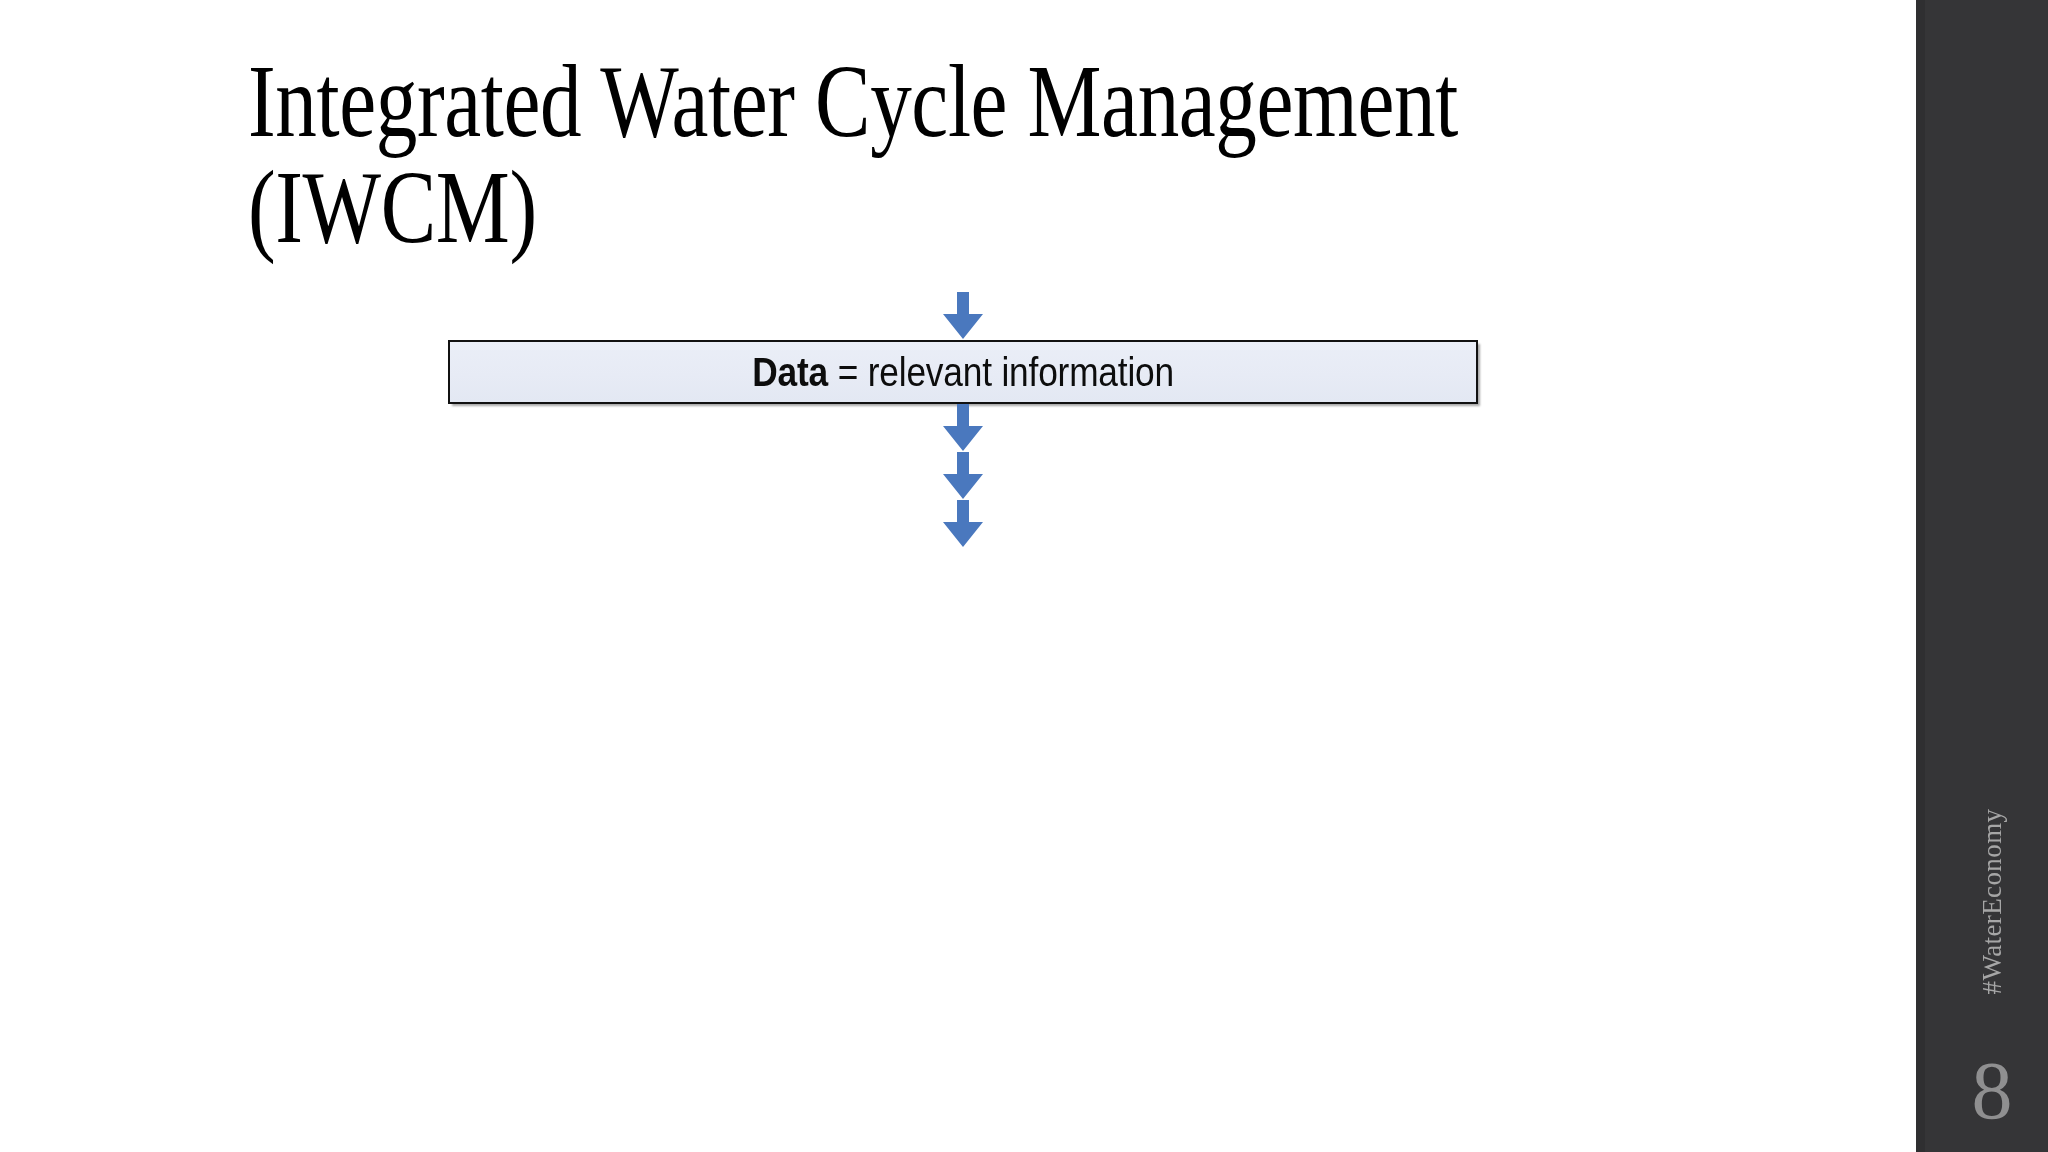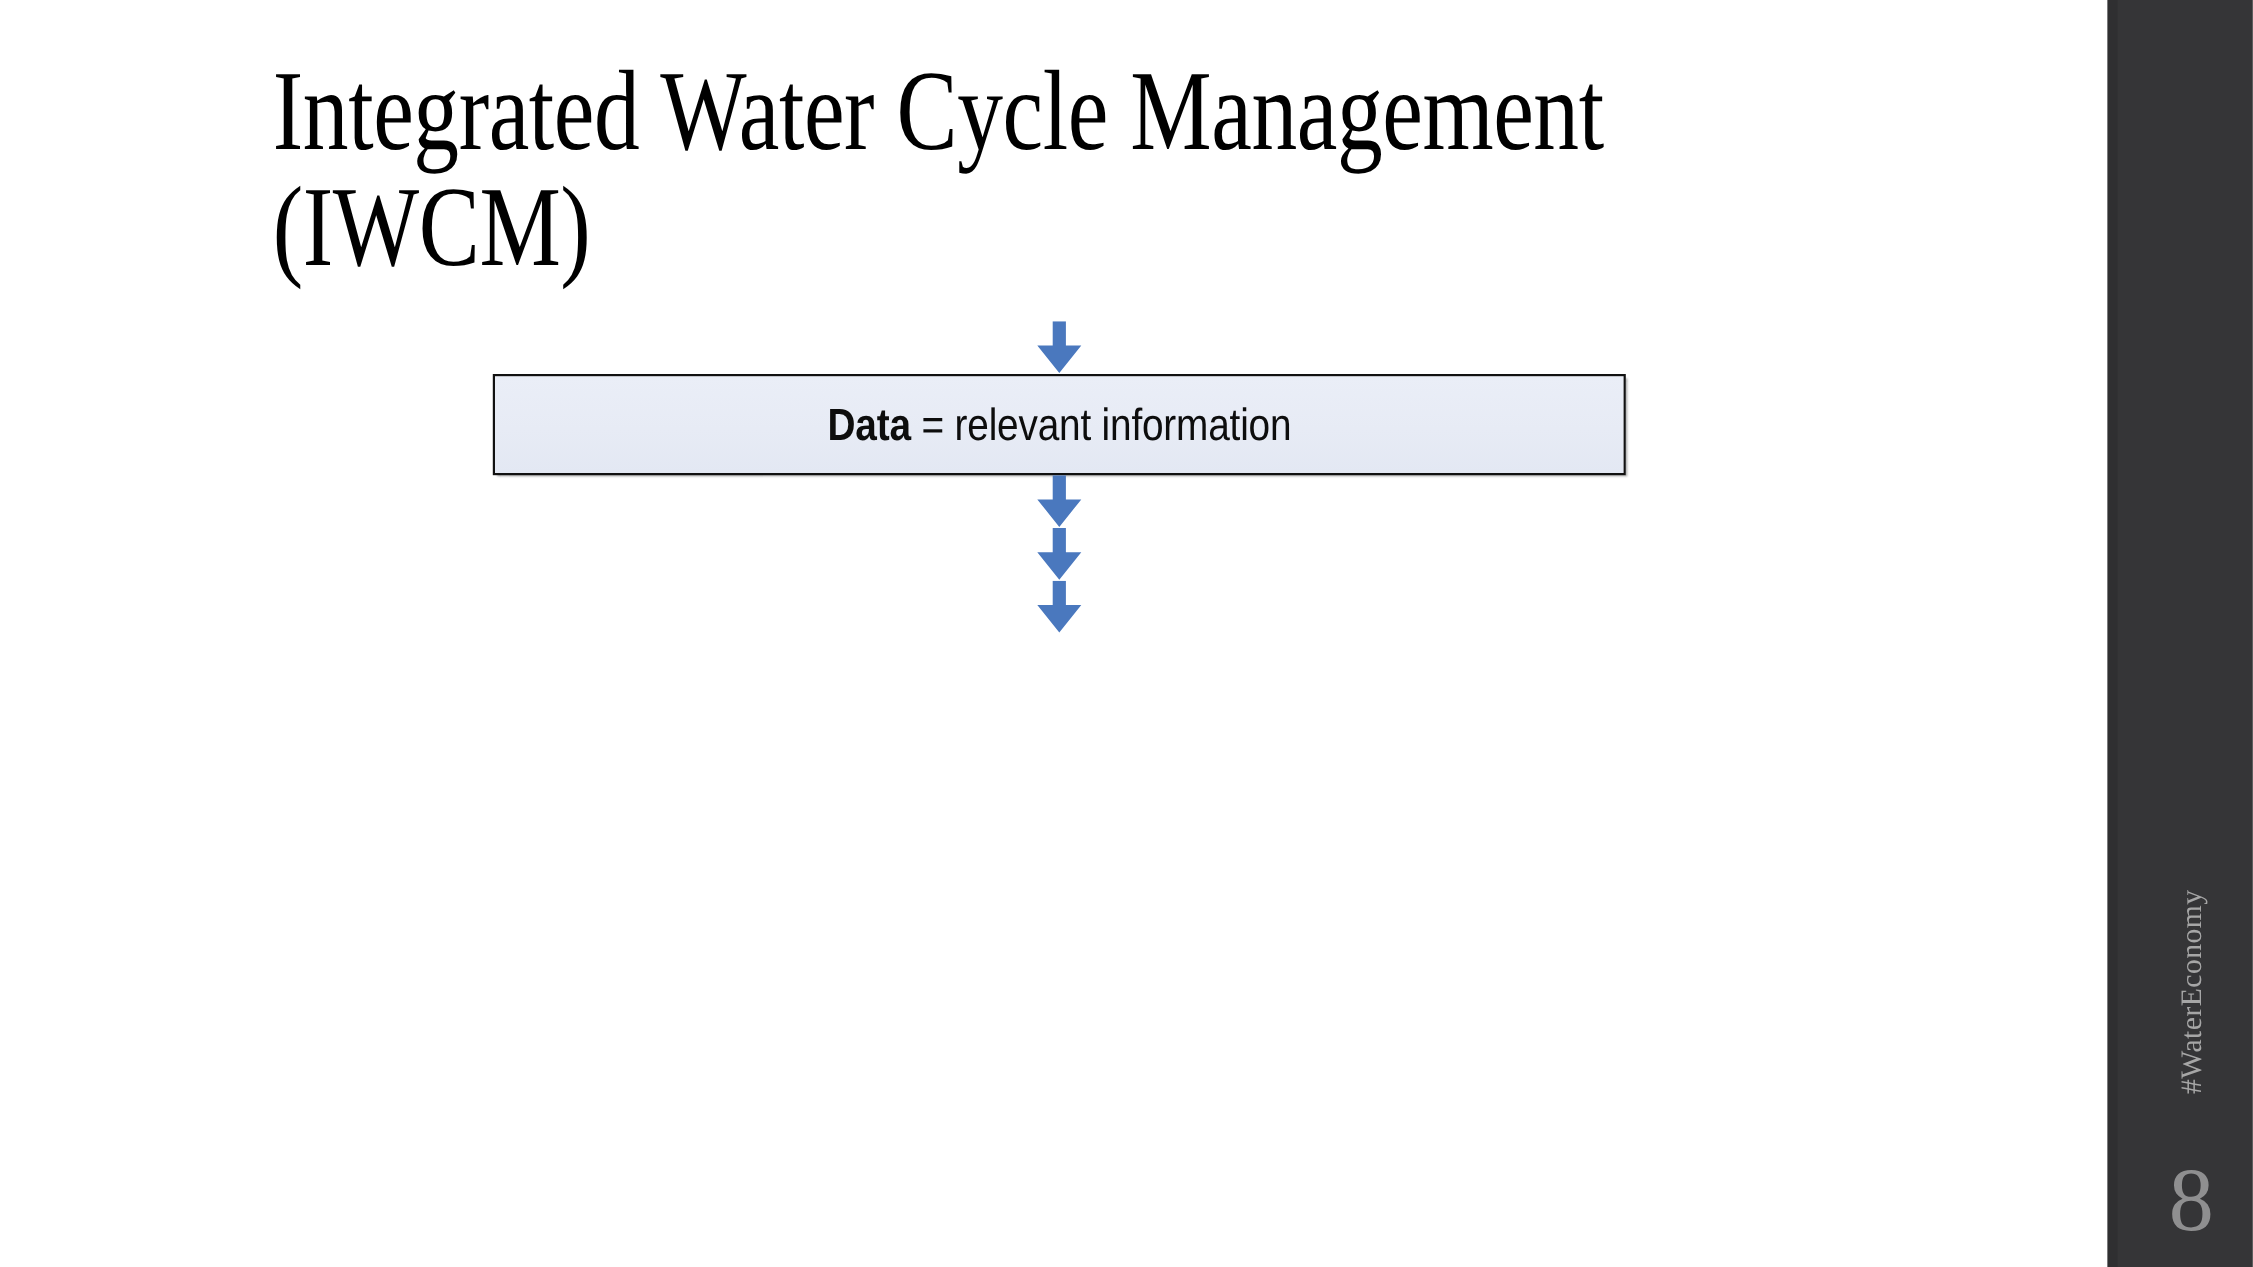--- a/index.html
+++ b/index.html
@@ -74,21 +74,21 @@
   
   .flow-node.pill {
     height: 104px;
     border: 2px solid #4c4c4c;
     border-radius: 52px;
     box-shadow: 3px 4px 3px -1px rgba(60,60,60,0.45);
   }
 
   
   .flow-node.rect {
-    height: 92px;
+    height: 64px;
     border: 2px solid #111111;
     border-radius: 0;
     box-shadow: 3px 3px 2px -1px rgba(40,40,40,0.40);
   }
 
   
   .flow-arrow {
     position: relative;
     width: 1030px;
     height: 48px;

